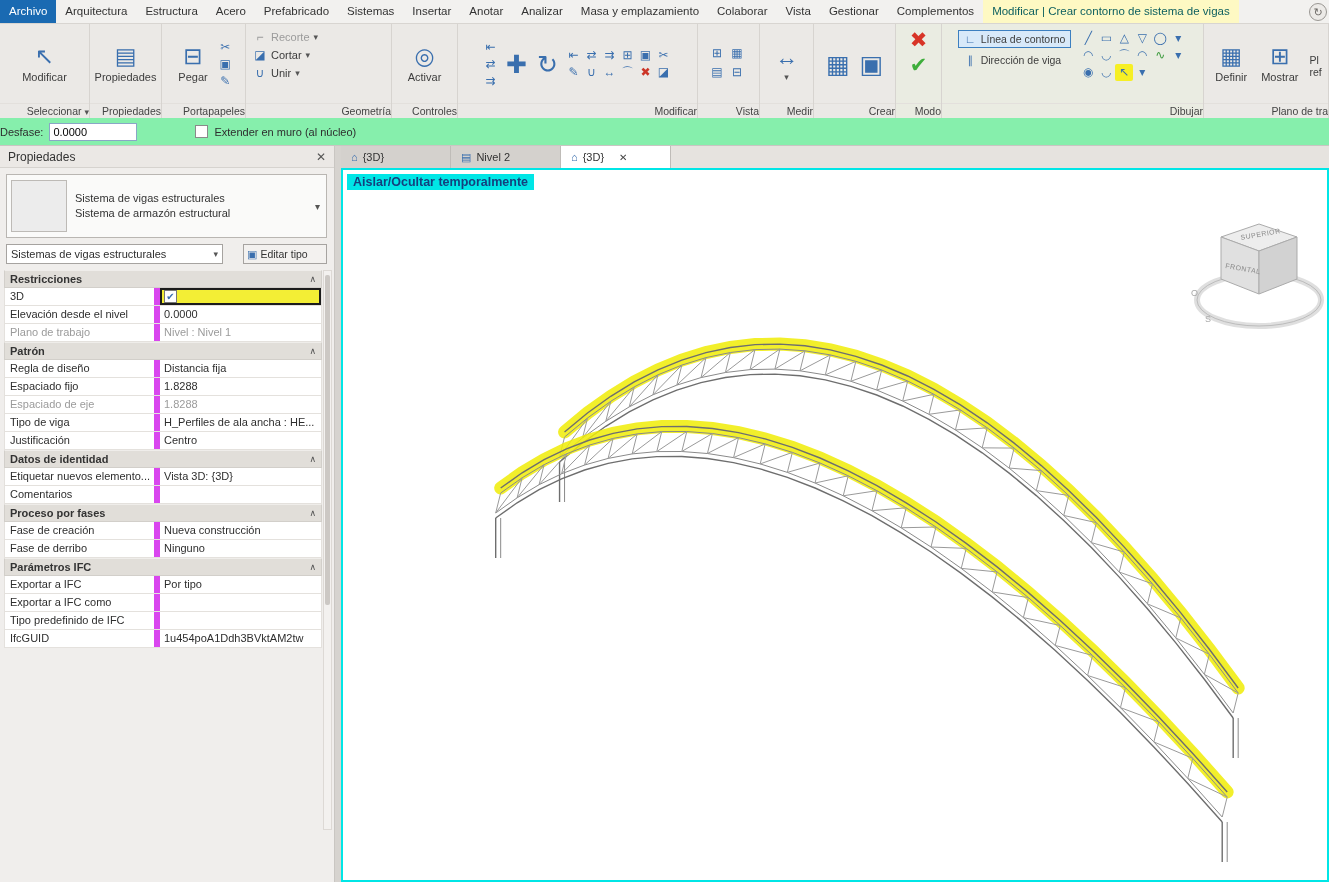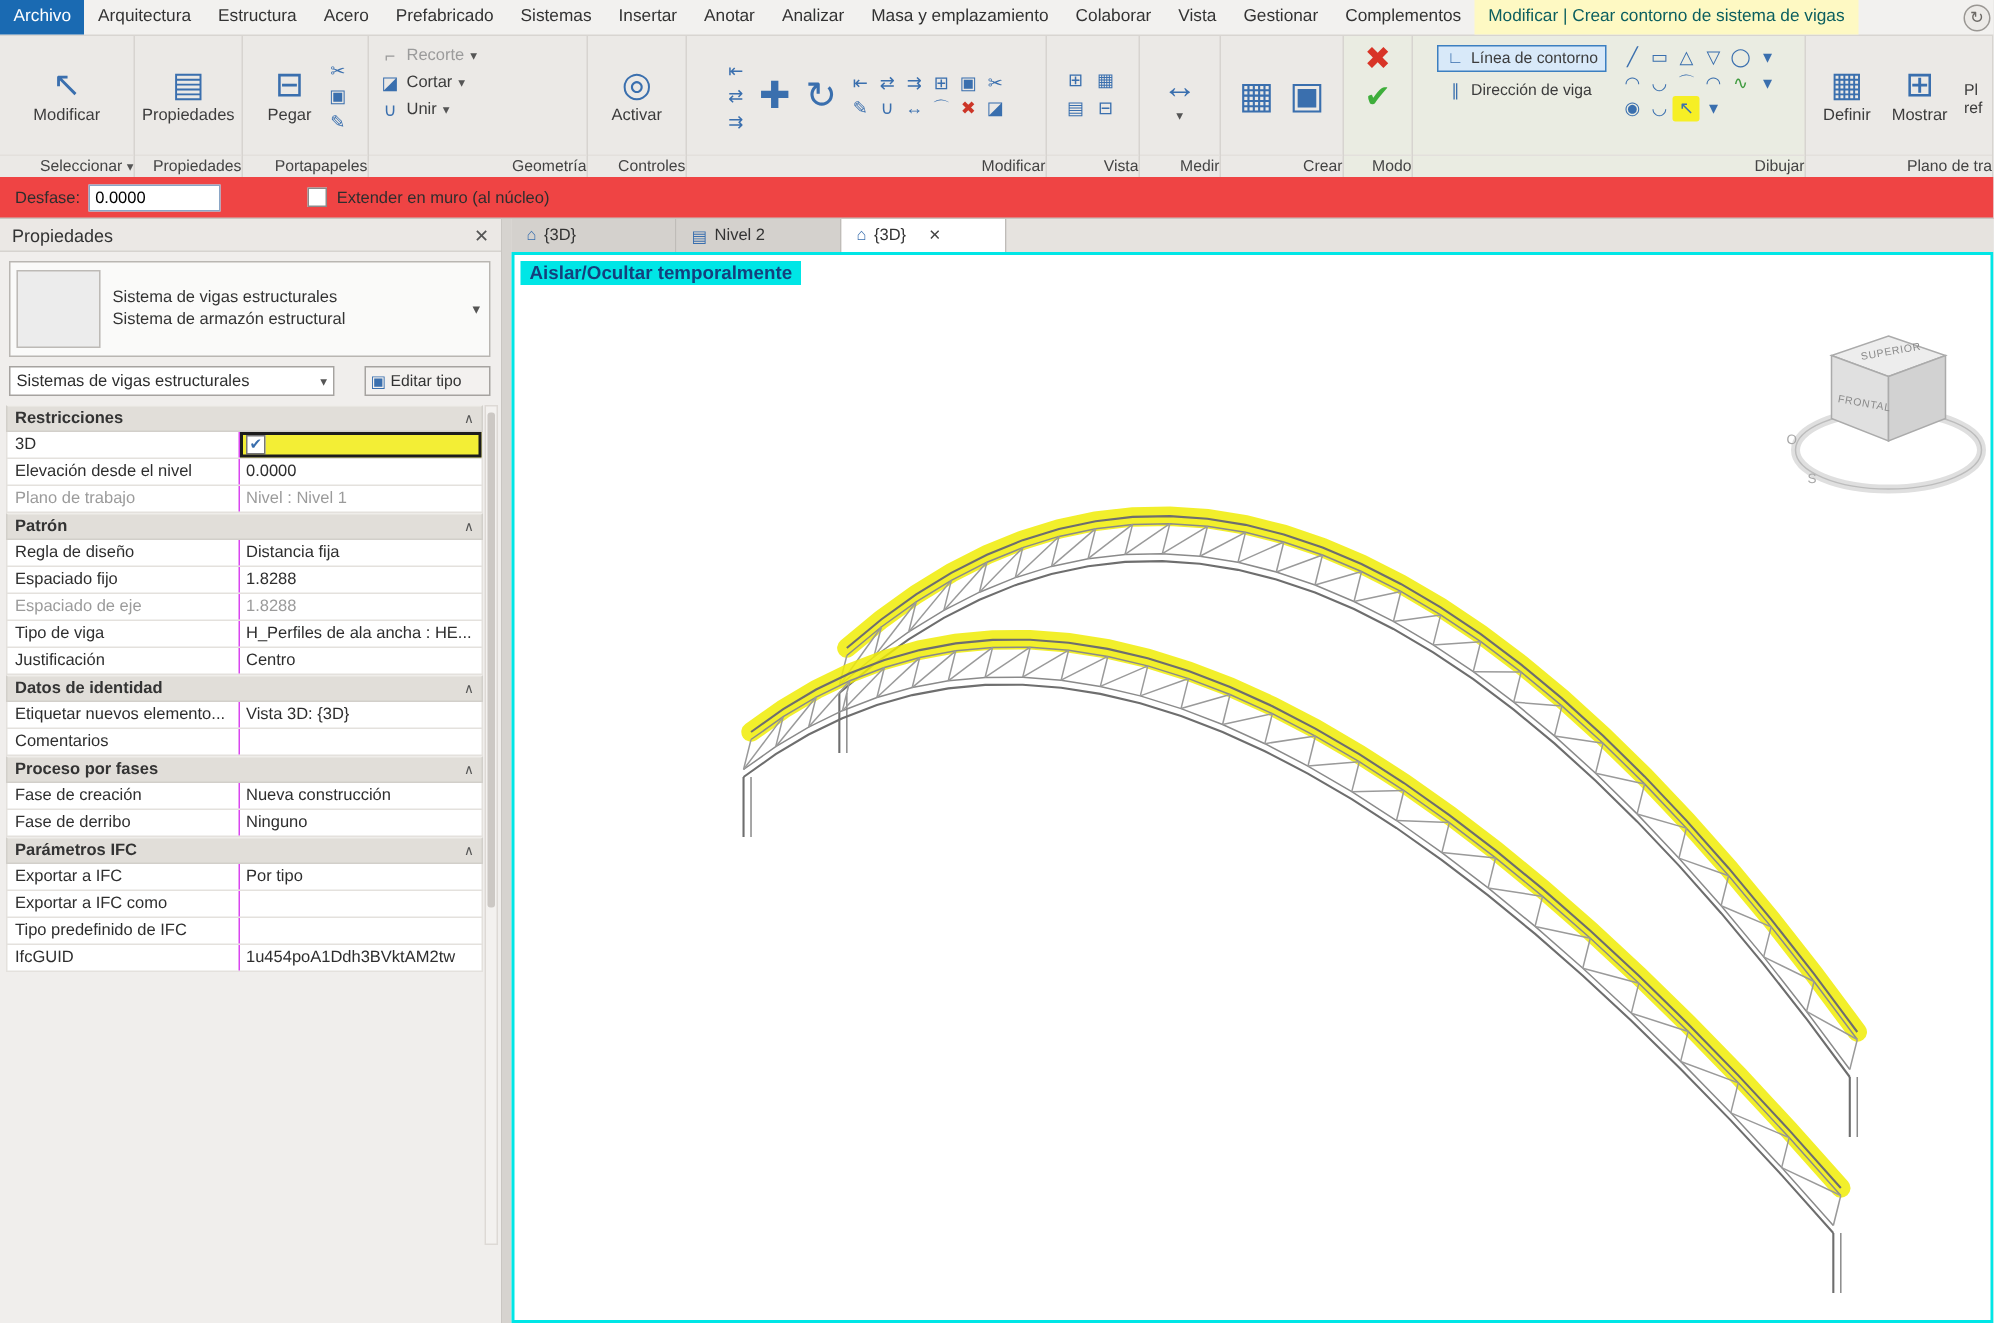--- a/index.html
+++ b/index.html
@@ -41,41 +41,41 @@
 .modebtn{display:flex;align-items:center;gap:4px;height:18px;padding:0 5px;font-size:10.5px;color:#3c3c3c;border:1px solid transparent;white-space:nowrap}
 .modebtn .mi{font-size:11px;color:#3a6fae;width:13px;text-align:center}
 .modebtn.sel{background:#d8e9f9;border:1px solid #3c7fc0}
 .tgrid{display:grid;grid-template-columns:repeat(6,18px);grid-auto-rows:17px;margin-left:4px}
 .tool{width:18px;height:17px;line-height:17px;text-align:center;font-size:12px;color:#3a6fae}
 .tool.hl{background:#f6ef25;border-radius:2px}
 .tool.green{color:#3f9b3f}
 .cutcol{display:flex;flex-direction:column;align-items:flex-start;font-size:10.5px;color:#3c3c3c;padding:4px 0 0 2px}
 
 
-.optbar{position:absolute;left:0;top:118px;width:100%;height:28px;background:#ef4444;border-bottom:1px solid #c9c6c2;display:flex;align-items:center;padding-left:10px;gap:6px}
+.optbar{position:absolute;left:0;top:118px;width:100%;height:28px;background:#86efac;border-bottom:1px solid #c9c6c2;display:flex;align-items:center;gap:6px}
 .optinput{width:88px;height:18px;border:1px solid #8aa6c6;background:#fff;font-size:11px;padding:0 3px;font-family:"Liberation Sans",sans-serif}
 .optcheck{width:13px;height:13px;border:1px solid #8a8a8a;background:#fff;margin-left:52px}
 
 
 .props{position:absolute;left:0;top:146px;width:335px;bottom:0;background:#f0eeec;border-right:1px solid #c9c6c2}
 .phead{height:22px;display:flex;align-items:center;justify-content:space-between;padding:0 8px;background:#ebe8e5;border-bottom:1px solid #d6d3cf;font-size:12px;color:#333}
 .pclose{color:#555;font-size:12px}
 .typebox{position:absolute;left:6px;top:28px;width:321px;height:64px;background:#fafaf9;border:1px solid #b9b6b2;display:flex;align-items:center;gap:8px;padding:4px}
 .thumb{width:56px;height:52px;background:#ececec;border:1px solid #bdbab6}
 .typetext{flex:1;font-size:11px;color:#333;line-height:15px}
 .typecaret{align-self:stretch;display:flex;align-items:center;color:#555;font-size:10px;padding-right:2px}
 .comborow{position:absolute;left:6px;top:98px;width:321px;height:20px;display:flex;gap:20px}
 .combo{flex:1;height:20px;border:1px solid #a6a3a0;background:#fff;display:flex;align-items:center;justify-content:space-between;padding:0 4px;font-size:11px}
 .edittype{width:84px;height:20px;border:1px solid #a6a3a0;background:#f3f1ef;display:flex;align-items:center;gap:3px;padding:0 3px;font-size:10.5px;color:#333}
 .edittype .ei{color:#3a6fae;font-size:11px}
 .pgrid{position:absolute;left:4px;top:124px;width:318px}
 .psec{height:18px;background:#e1ded9;border:1px solid #d2cfca;border-top:1px solid #efedea;display:flex;align-items:center;justify-content:space-between;padding:0 5px;font-weight:bold;font-size:11px;color:#333}
 .psec-c{font-weight:normal;font-size:9px;color:#555}
 .prow{display:flex;height:18px;background:#fff;border-bottom:1px solid #e4e1dd;border-left:1px solid #e4e1dd;border-right:1px solid #e4e1dd}
-.plab{width:155px;padding:2px 0 0 5px;border-right:1px solid #d946ef;white-space:nowrap;overflow:hidden;color:#2e2e2e}
+.plab{width:155px;padding:2px 0 0 5px;border-right:6px solid #d946ef;white-space:nowrap;overflow:hidden;color:#2e2e2e}
 .pval{flex:1;padding:2px 0 0 4px;white-space:nowrap;overflow:hidden;color:#2e2e2e;position:relative}
 .dis{color:#9b9b9b}
 .pval.hl{background:#f3ee35}
 .prow.sel .pval{outline:2px solid #1c1c1c;outline-offset:-2px}
 .cb{display:inline-block;width:13px;height:13px;background:#fff;border:1px solid #777;line-height:11px;text-align:center;font-size:10px;color:#3a6fae;margin-top:0px}
 .pscroll{position:absolute;right:2px;top:124px;width:9px;height:560px;background:#f3f1ef;border:1px solid #ddd9d5}
 .pthumb{position:absolute;left:1px;top:4px;width:5px;height:330px;background:#ccc8c4;border-radius:2px}
 
 
 .vtabs{position:absolute;left:341px;top:146px;right:0;height:22px;background:#e6e3df;display:flex}

